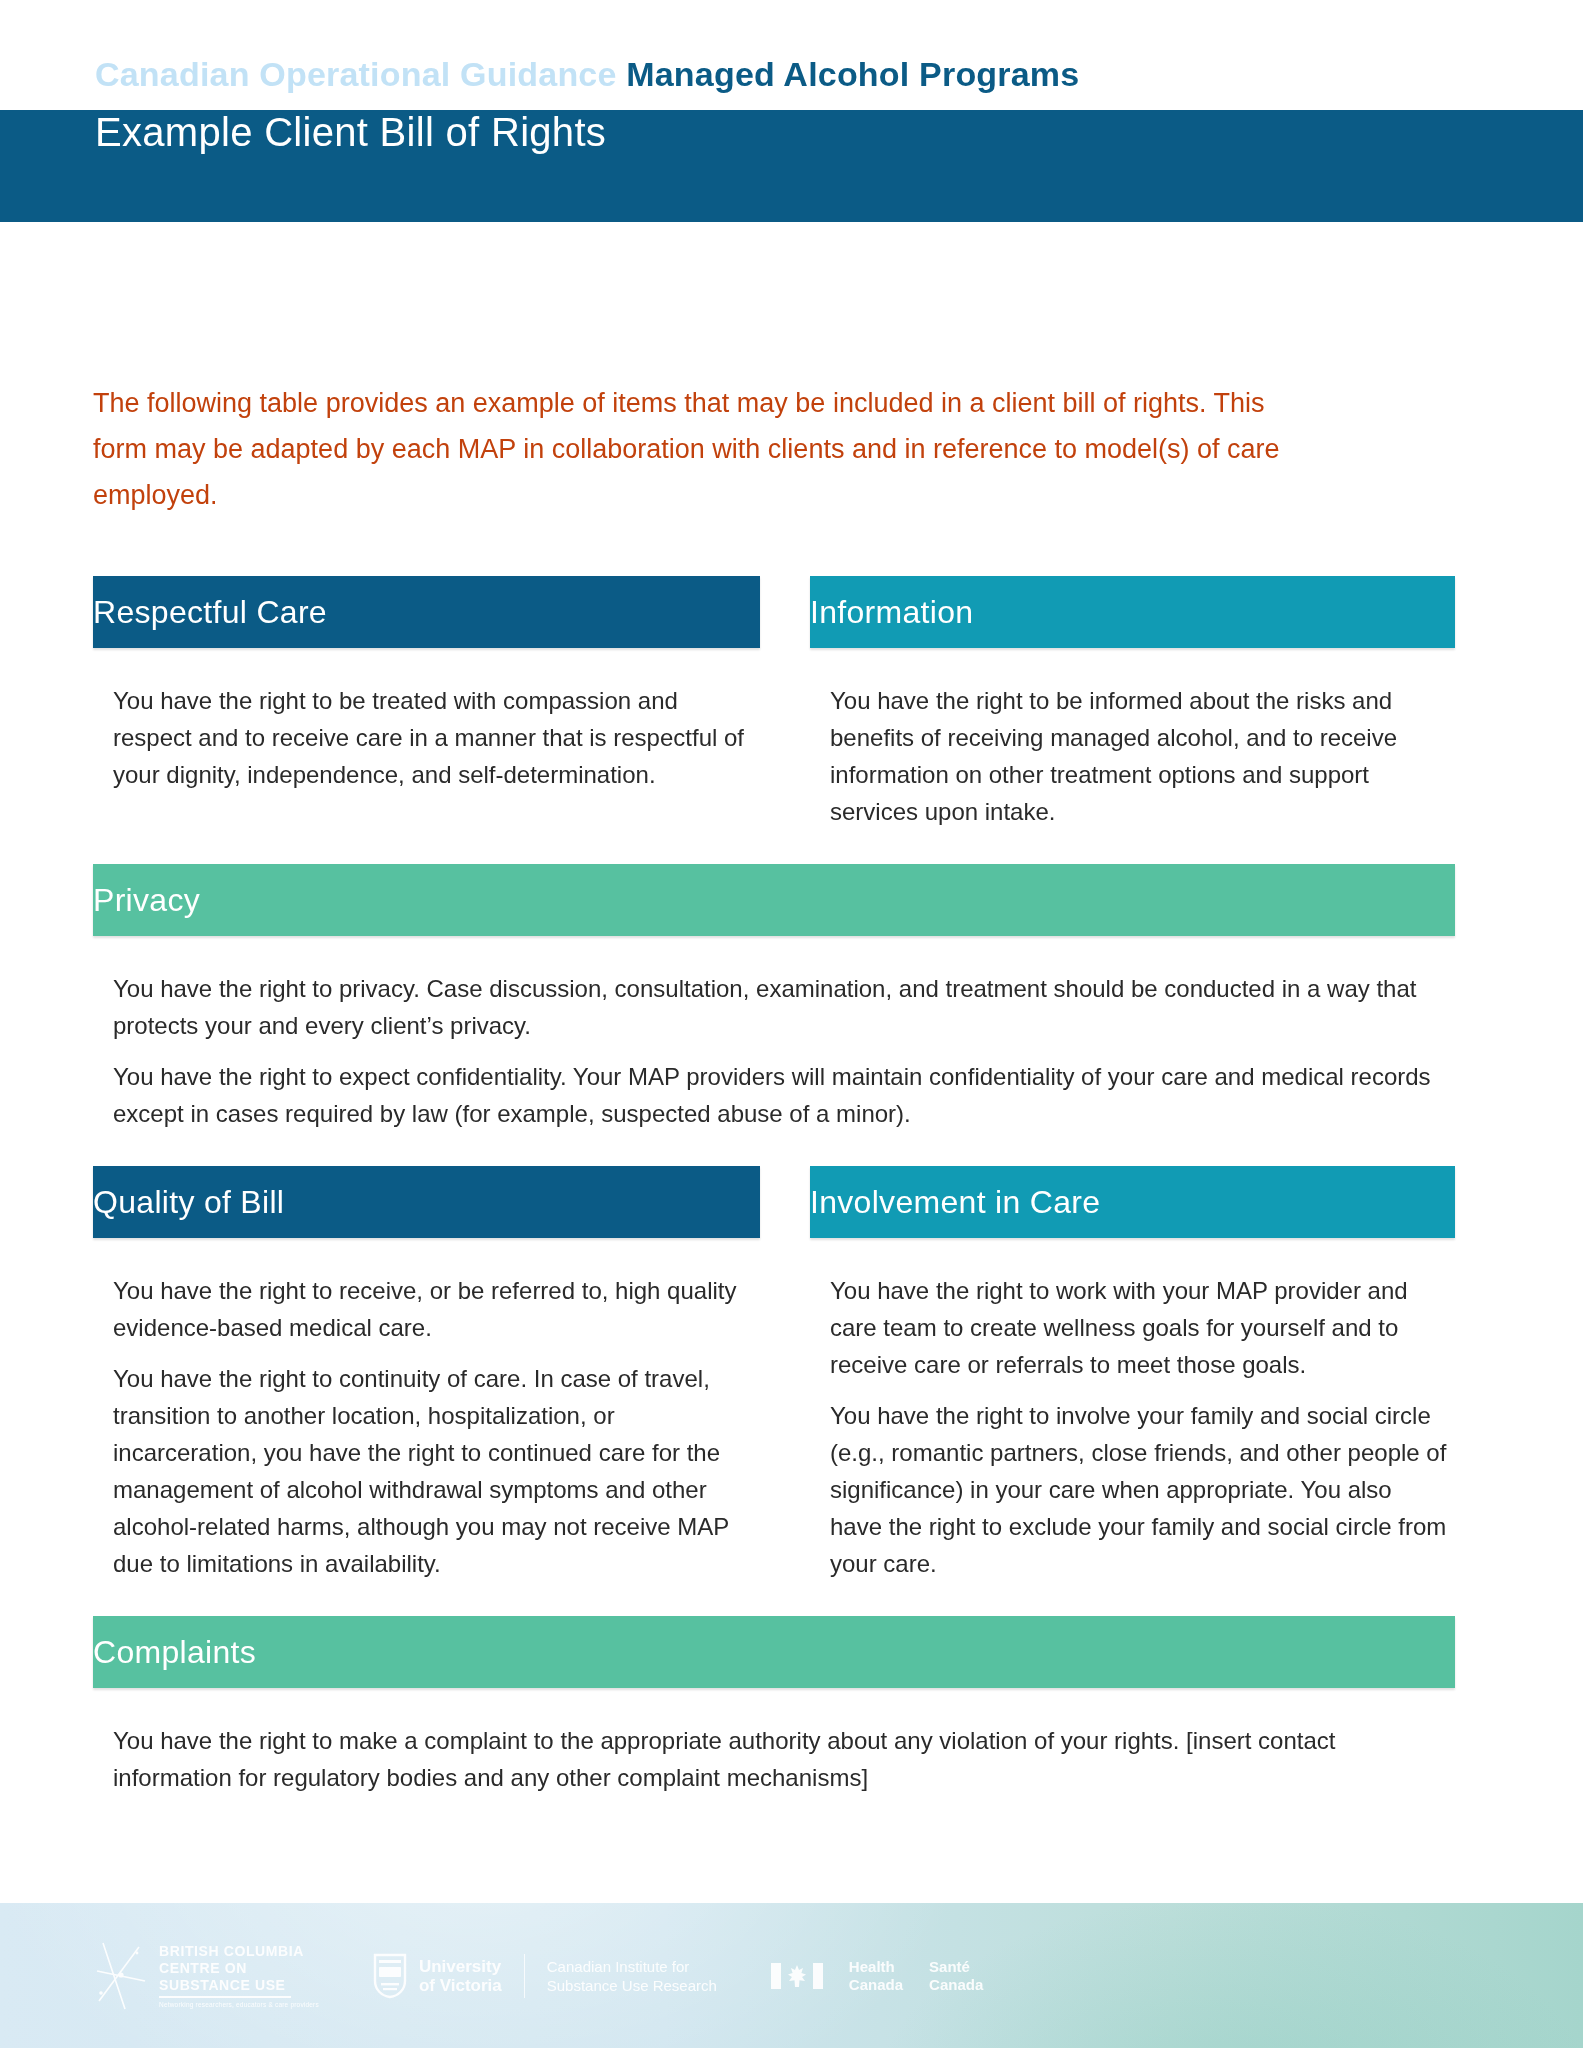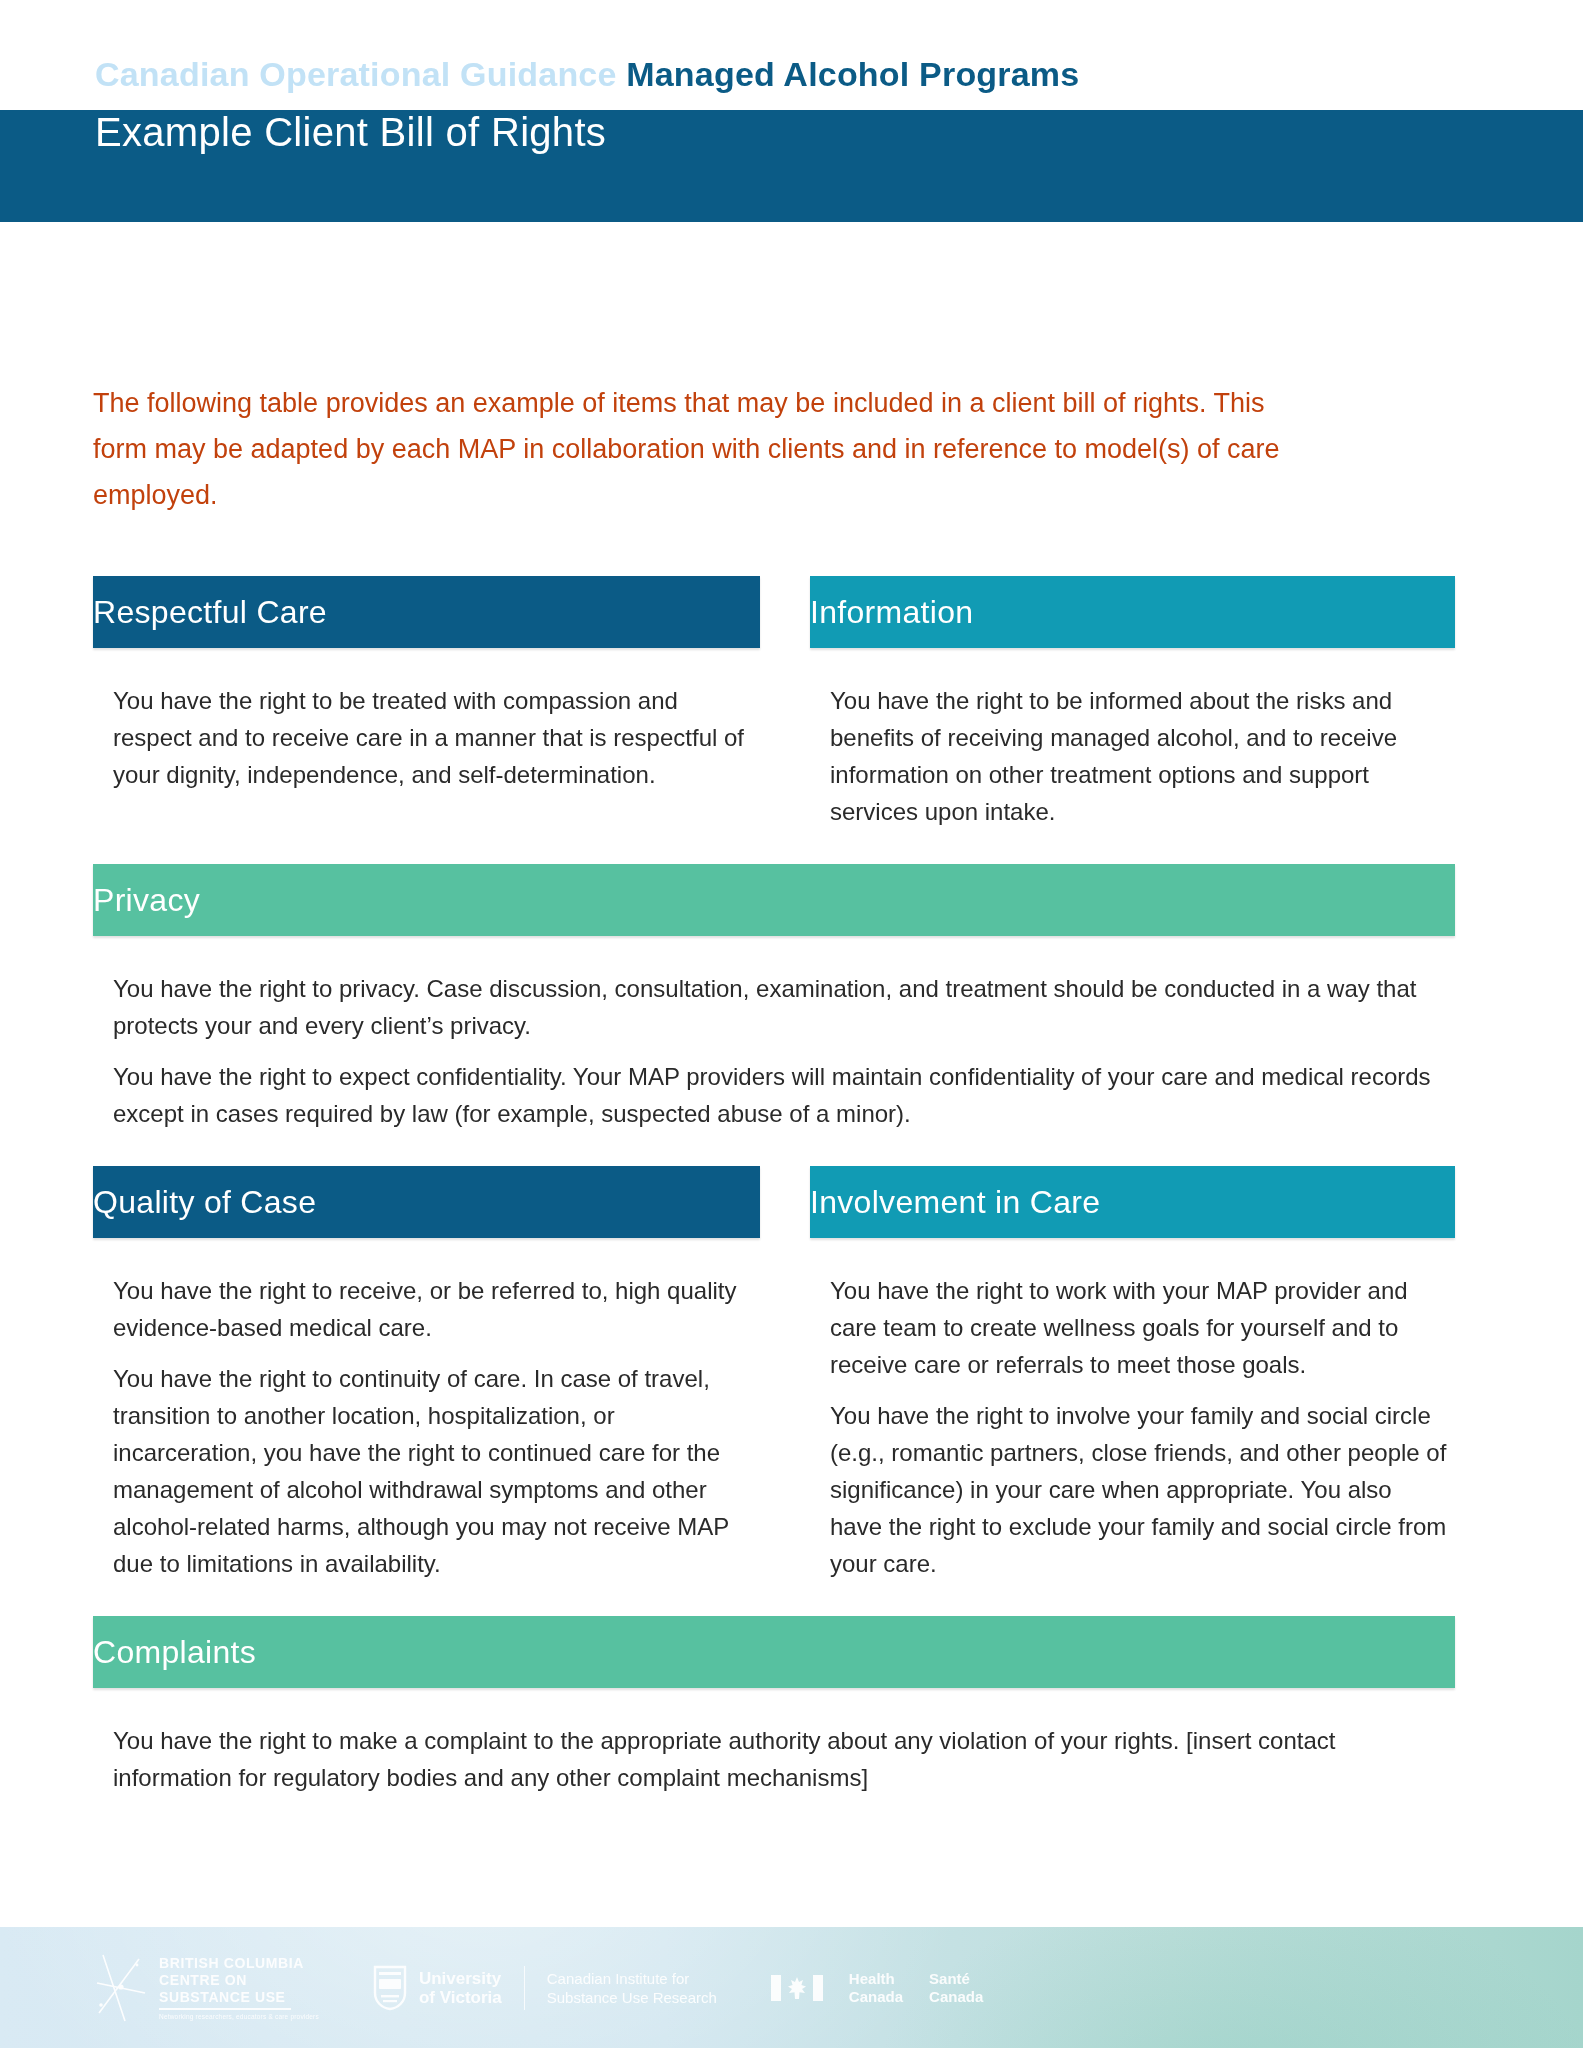--- a/index.html
+++ b/index.html
@@ -78,21 +78,21 @@
     color: #2a2a2a;
   }
   .sec-body p + p { margin-top: 14px; }
 
   .full-section { margin-top: 34px; }
   .full-section .sec-body { max-width: 1370px; }
 
   
   footer {
     margin-top: auto;
-    height: 121px;
+    height: 145px;
     position: relative;
     background:
       radial-gradient(520px 300px at 78% 140%, rgba(120,196,180,0.35), rgba(120,196,180,0) 70%),
       radial-gradient(700px 420px at 30% -40%, rgba(255,255,255,0.45), rgba(255,255,255,0) 70%),
       linear-gradient(90deg, #d9eaf4 0%, #cfe5ef 42%, #bcdeda 74%, #a5d5cc 100%);
     display: flex;
     align-items: center;
     padding-left: 95px;
     color: #ffffff;
   }
@@ -162,21 +162,21 @@
       </div>
       <div class="sec-body">
         <p>You have the right to privacy. Case discussion, consultation, examination, and treatment should be conducted in a way that protects your and every client’s privacy.</p>
         <p>You have the right to expect confidentiality. Your MAP providers will maintain confidentiality of your care and medical records except in cases required by law (for example, suspected abuse of a minor).</p>
       </div>
     </section>
 
     <div class="grid-row row-3">
       <section>
         <div class="sec-header bg-darkblue">
-          <h2>Quality of Case</h2>
+          <h2>Quality of Bill</h2>
         </div>
         <div class="sec-body">
           <p>You have the right to receive, or be referred to, high quality evidence-based medical care.</p>
           <p>You have the right to continuity of care. In case of travel, transition to another location, hospitalization, or incarceration, you have the right to continued care for the management of alcohol withdrawal symptoms and other alcohol-related harms, although you may not receive MAP due to limitations in availability.</p>
         </div>
       </section>
       <section>
         <div class="sec-header bg-teal">
           <h2>Involvement in Care</h2>
         </div>

